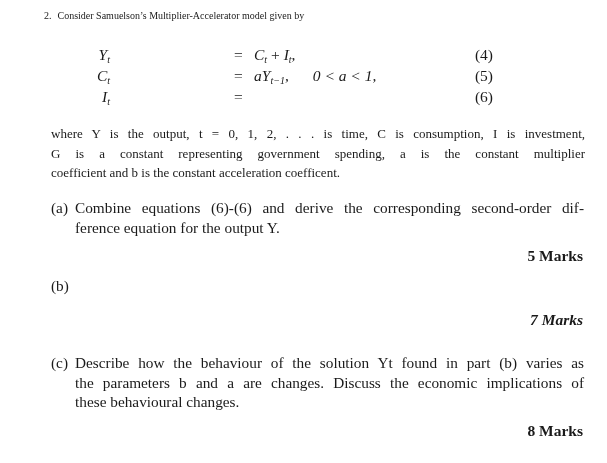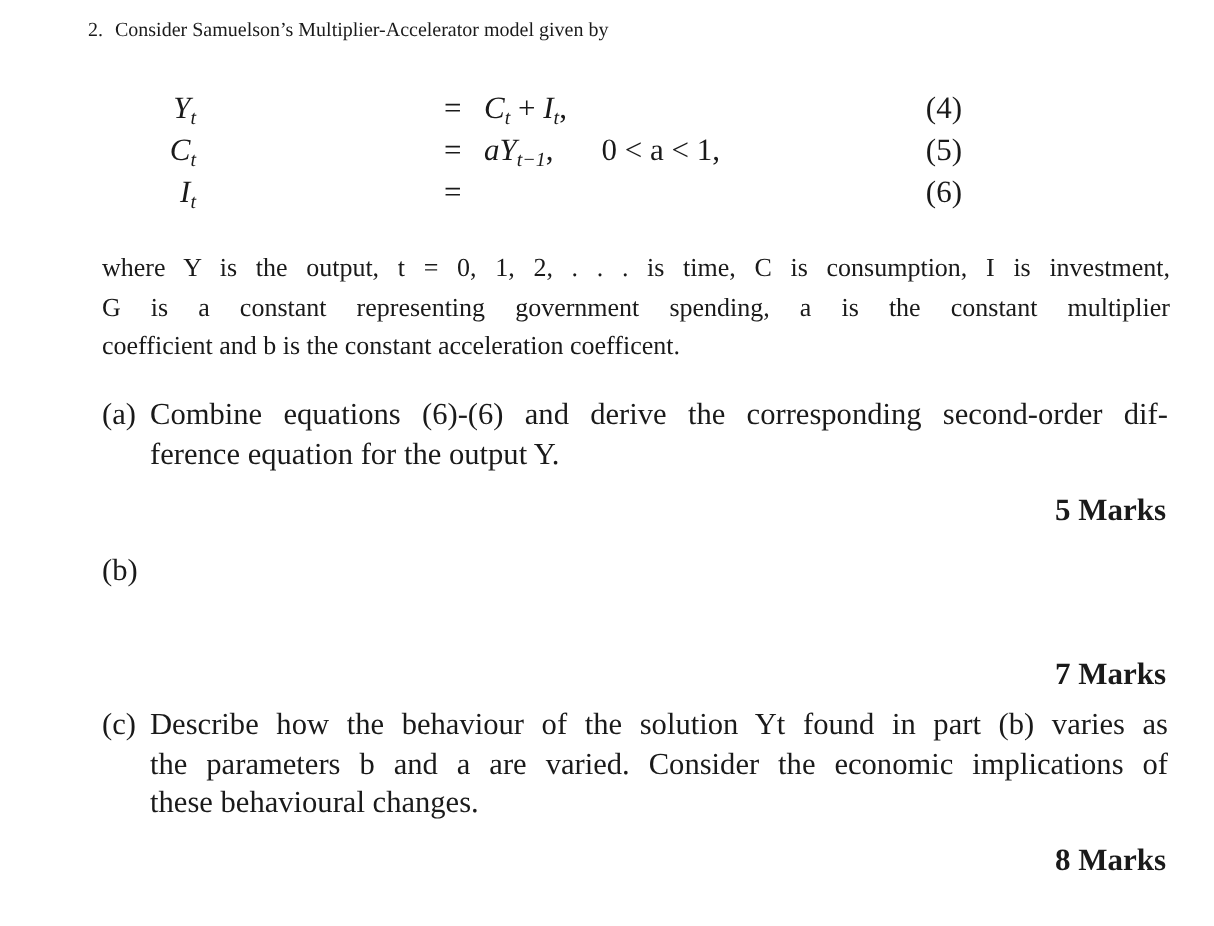--- a/index.html
+++ b/index.html
@@ -27,21 +27,21 @@
       top: 10px;
       font-family: "Liberation Serif", serif;
       font-size: 10px;
       white-space: nowrap;
       margin-left: 16px;
     }
     .q-head .num { margin-right: 6px; }
 
     .eq-row {
       position: absolute;
-      left: 0;
+      left: 12px;
       width: 505px;
       height: 20px;
       font-family: "Liberation Serif", serif;
       font-size: 15.5px;
     }
     .eq-lhs {
       position: absolute;
       right: 407px;
       font-style: italic;
       white-space: nowrap;
@@ -52,20 +52,21 @@
       white-space: nowrap;
     }
     .eq-rhs {
       position: absolute;
       left: 242px;
       white-space: nowrap;
     }
     .eq-rhs i, .eq-lhs i, .para i, .part-text i { font-style: italic; }
     .eq-cond {
       margin-left: 24px;
+      font-style: italic;
     }
     .eq-cond.narrow { margin-left: 14px; }
     .eq-num {
       position: absolute;
       right: 24px;
       white-space: nowrap;
     }
     sub { font-size: 10px; vertical-align: -3px; line-height: 0; font-style: italic; }
 
     .para {
@@ -155,25 +156,25 @@
       <span class="line last">ference equation for the output Y.</span>
     </div>
   </div>
   <div class="marks" style="top:247px;">5 Marks</div>
 
   <div class="part" style="top:276px;">
     <span class="part-label">(b)</span>
     <div class="part-text">
     </div>
   </div>
-  <div class="marks" style="top:329px;">7 Marks</div>
+  <div class="marks" style="top:311px;font-style:italic;">7 Marks</div>
 
   <div class="part" style="top:353px;">
     <span class="part-label">(c)</span>
     <div class="part-text">
       <span class="line">Describe how the behaviour of the solution Yt found in part (b) varies as</span>
-      <span class="line">the parameters b and a are varied. Consider the economic implications of</span>
+      <span class="line">the parameters b and a are changes. Discuss the economic implications of</span>
       <span class="line last">these behavioural changes.</span>
     </div>
   </div>
   <div class="marks" style="top:422px;">8 Marks</div>
 
 </div>
 
 </body></html>

